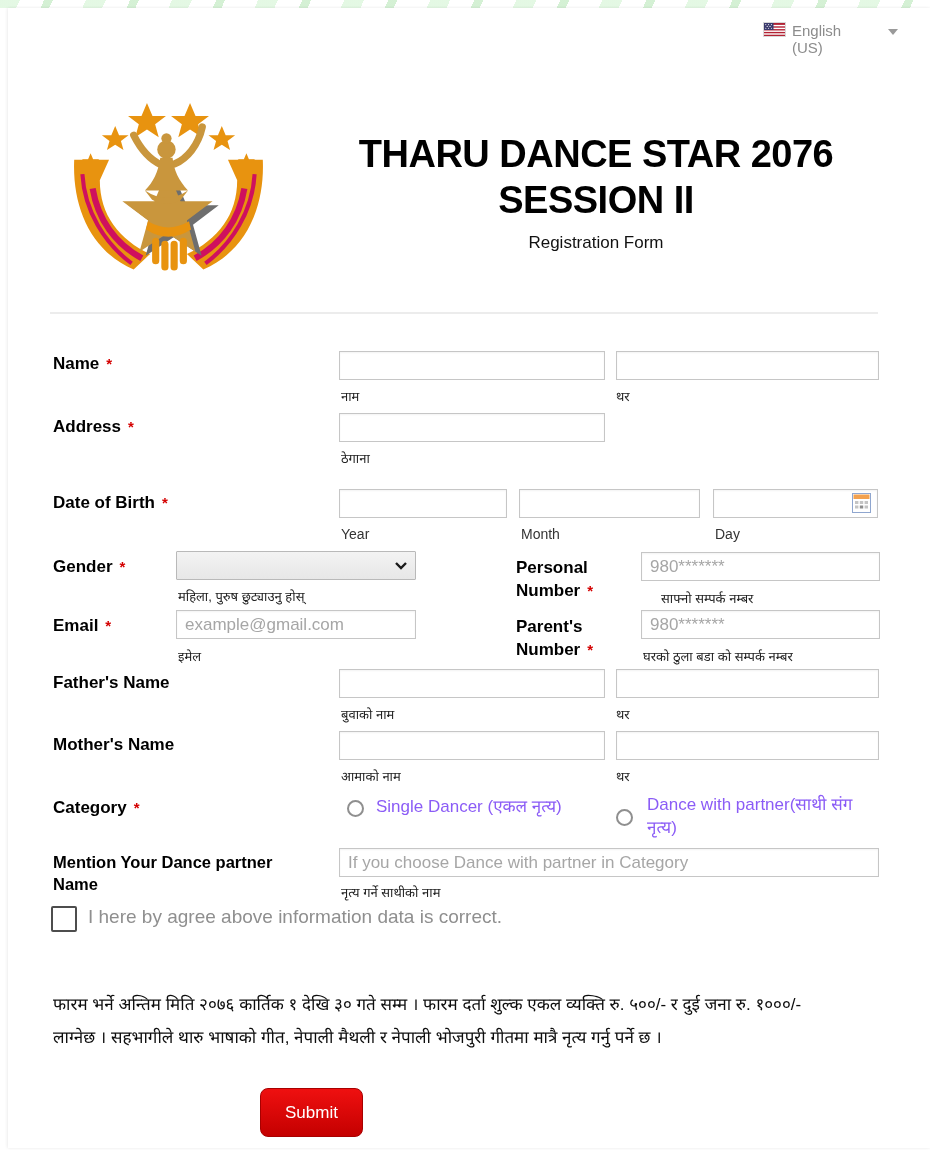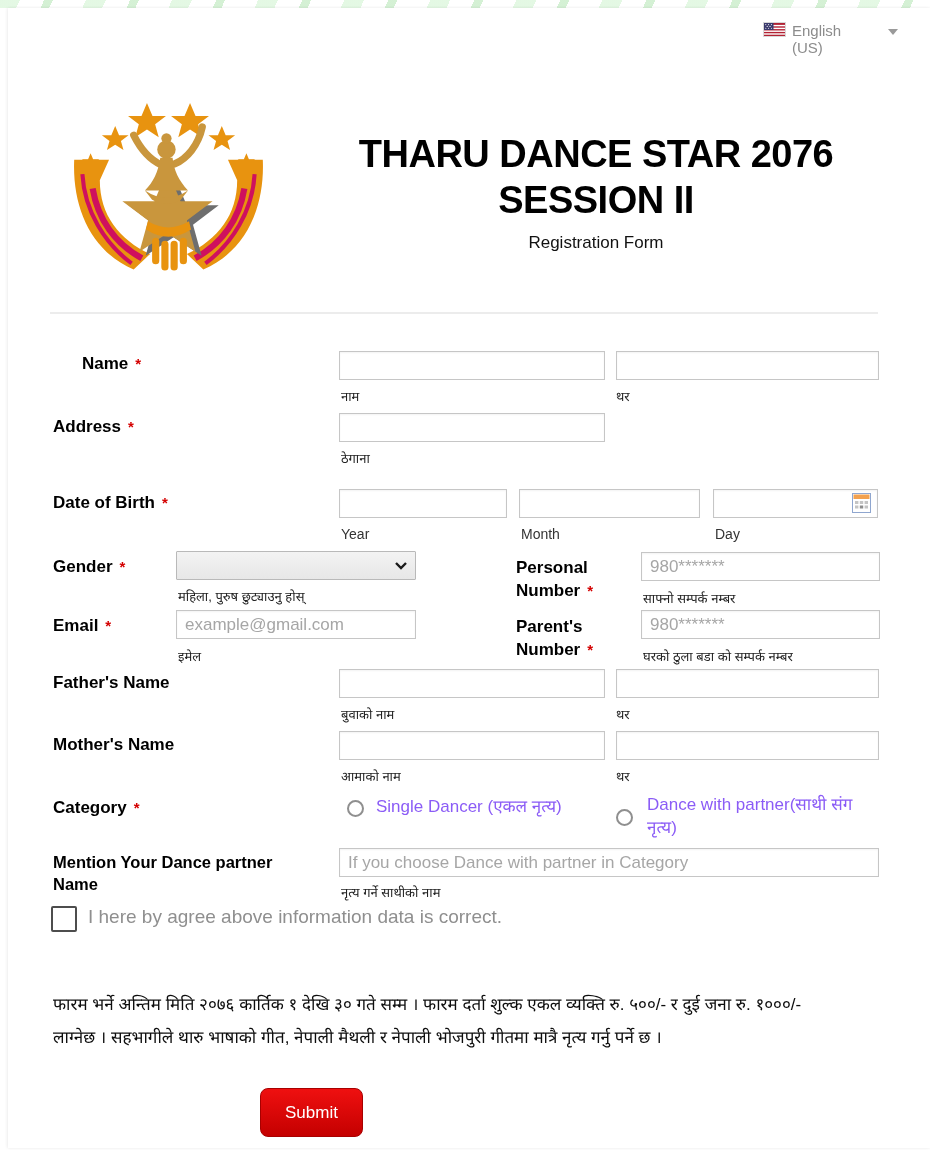--- a/index.html
+++ b/index.html
@@ -139,21 +139,21 @@
 </svg>
 
 <div class="title-wrap">
   <div class="title-line">THARU DANCE STAR 2076</div>
   <div class="title-line">SESSION II</div>
   <div class="subtitle">Registration Form</div>
 </div>
 
 <div class="divider"></div>
 
-<div class="lbl" style="left:53px;top:354px;margin-left:29px;"><span>Name</span><span class="req">*</span></div>
+<div class="lbl" style="left:53px;top:354px;"><span>Name</span><span class="req">*</span></div>
 <input class="inp" style="left: 339px; top: 351px; width: 248px;">
 <input class="inp" style="left: 616px; top: 351px; width: 245px;">
 <div class="sub" style="left:341px;top:387px;">नाम</div>
 <div class="sub" style="left:616px;top:387px;">थर</div>
 
 <div class="lbl" style="left:53px;top:417px;"><span>Address</span><span class="req">*</span></div>
 <input class="inp" style="left: 339px; top: 413px; width: 248px;">
 <div class="sub" style="left:341px;top:449px;">ठेगाना</div>
 
 <div class="lbl" style="left:53px;top:493px;text-align:center;"><span>Date of Birth</span><span class="req">*</span></div>
@@ -182,21 +182,21 @@
       <polyline points="1,1 6,6 11,1" fill="none" stroke="#1a1a1a" stroke-width="2.4"></polyline>
     </svg>
 </div>
 <div class="sub" style="left:178px;top:587px;">महिला, पुरुष छुट्याउनु होस्</div>
 
 <div class="two-line-lbl" style="left:516px;top:556px;width:118px;">
   <span>Personal</span><br>
   <span>Number</span><span class="req">*</span>
 </div>
 <input class="inp" style="left: 641px; top: 552px; width: 221px;" placeholder="980*******">
-<div class="sub" style="left:643px;top:589px;">साफ्नो सम्पर्क नम्बर</div>
+<div class="sub" style="left:661px;top:589px;">साफ्नो सम्पर्क नम्बर</div>
 
 <div class="lbl" style="left:53px;top:616px;"><span>Email</span><span class="req">*</span></div>
 <input class="inp" style="left: 176px; top: 610px; width: 222px;" placeholder="example@gmail.com">
 <div class="sub" style="left:178px;top:647px;">इमेल</div>
 
 <div class="two-line-lbl" style="left:516px;top:615px;width:118px;">
   <span>Parent's</span><br>
   <span>Number</span><span class="req">*</span>
 </div>
 <input class="inp" style="left: 641px; top: 610px; width: 221px;" placeholder="980*******">

